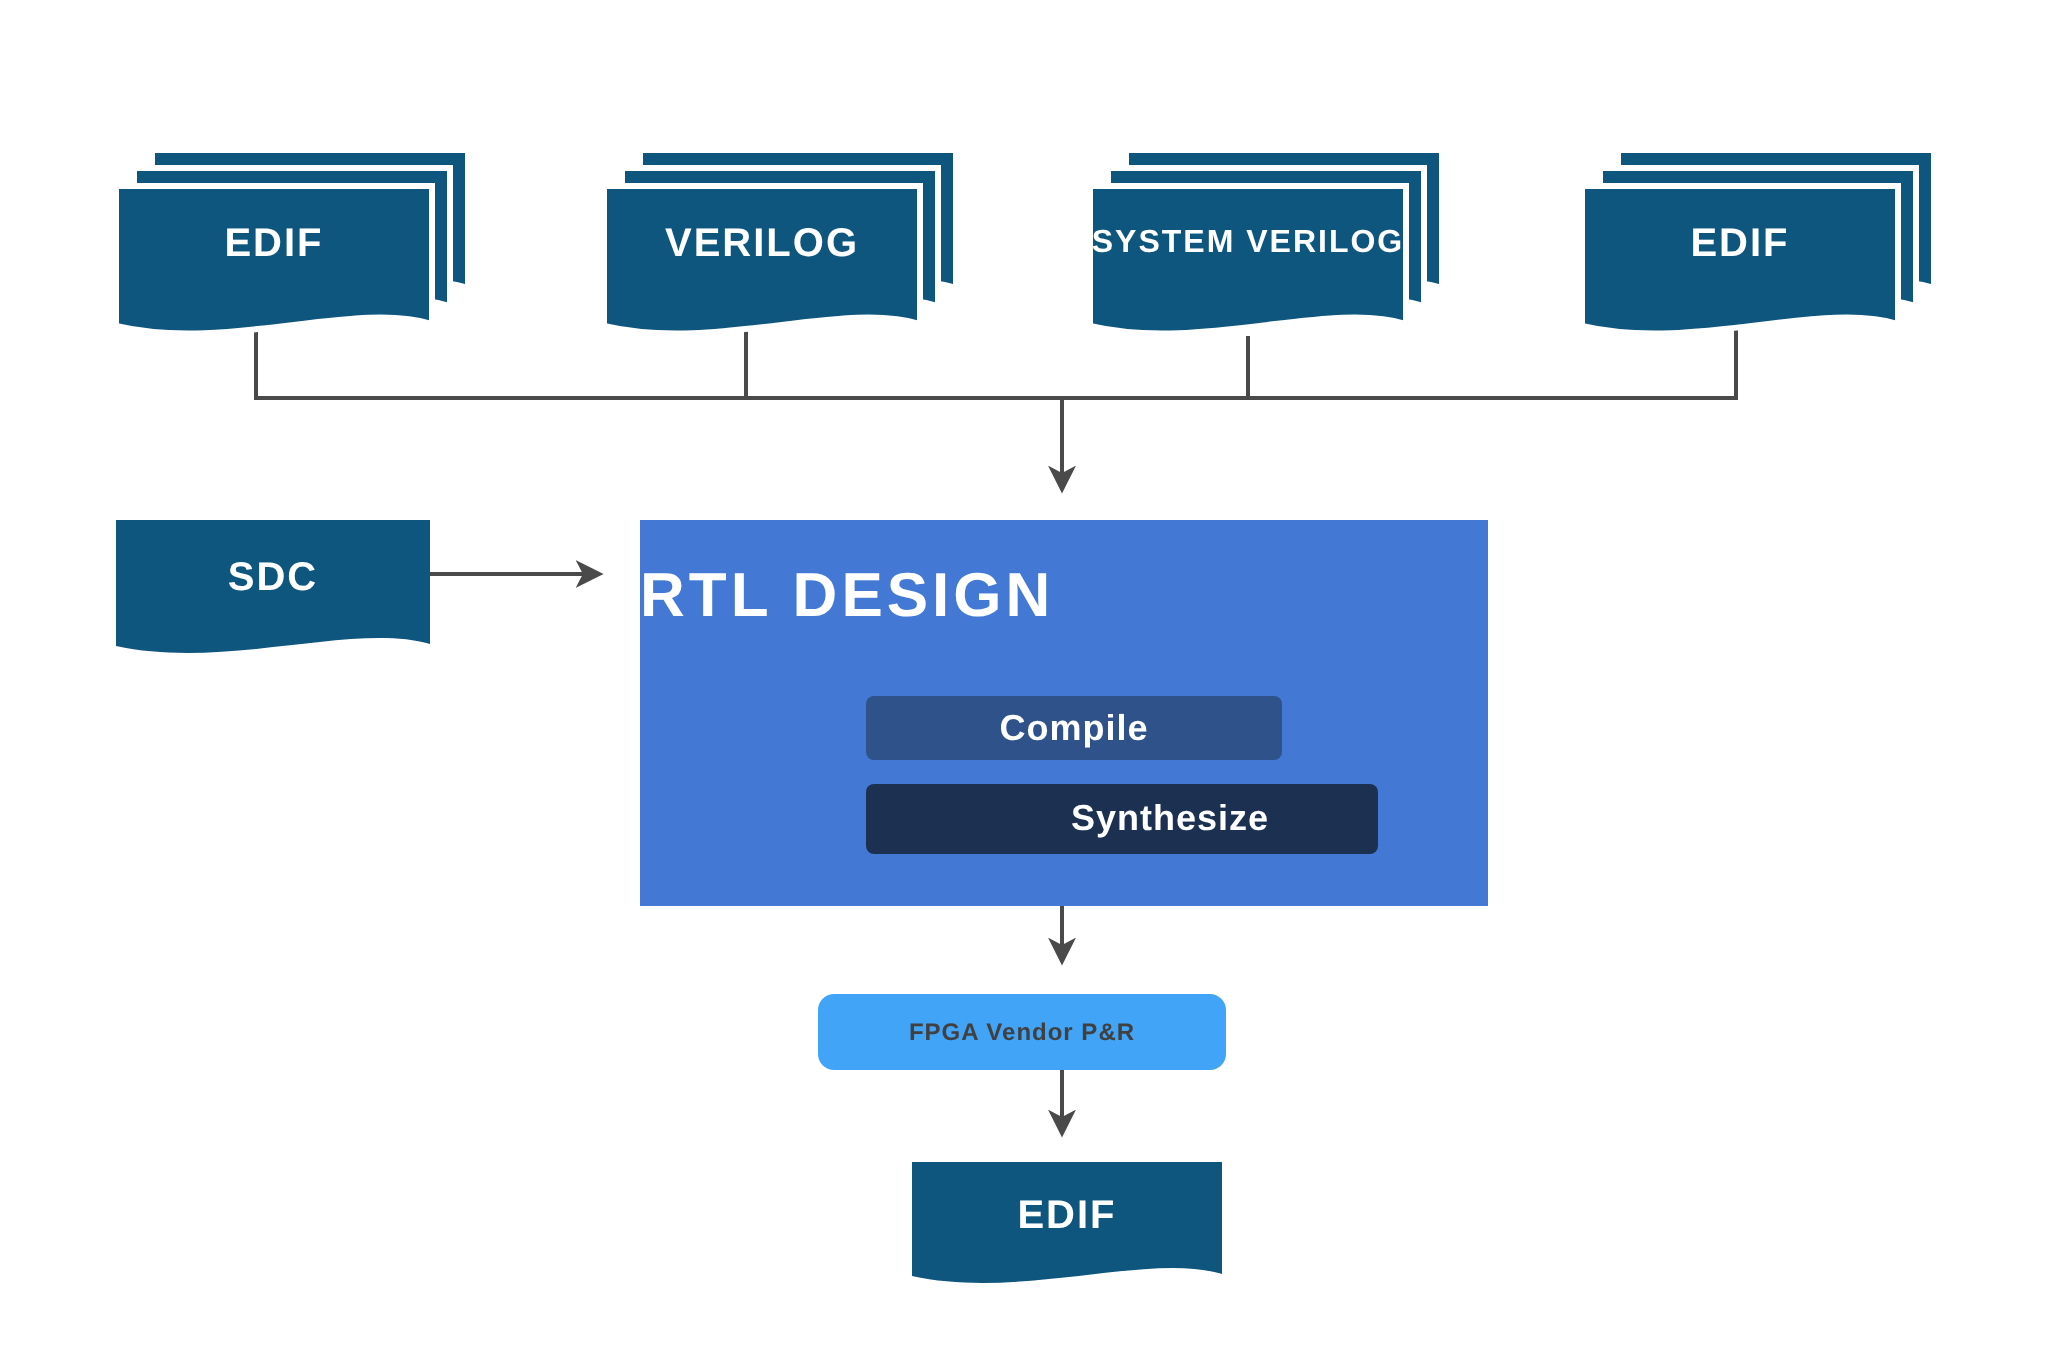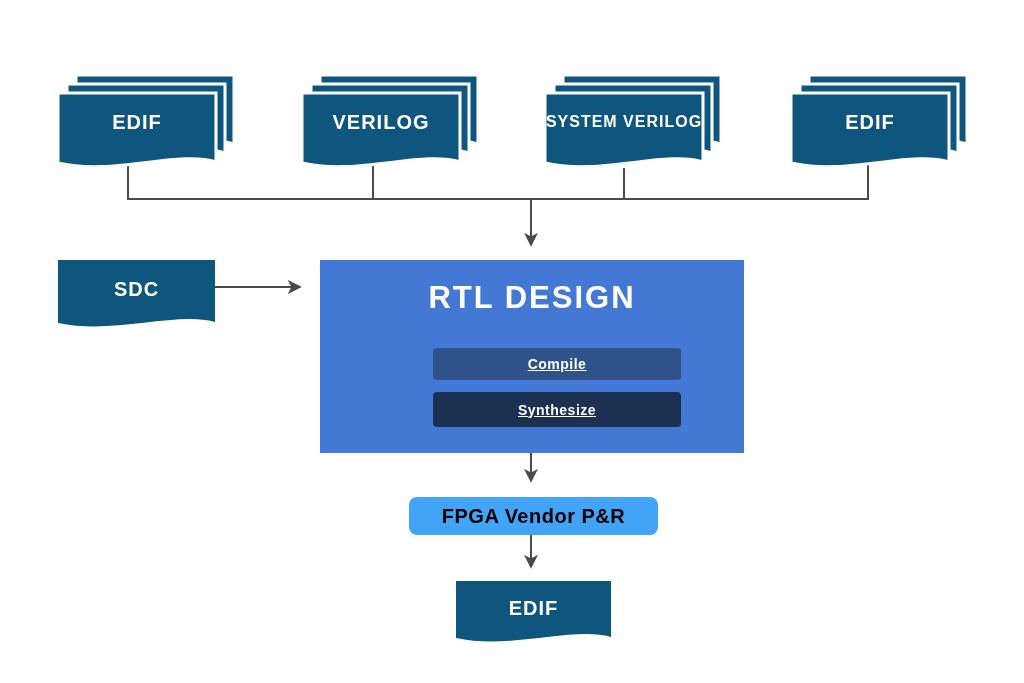--- a/index.html
+++ b/index.html
@@ -14,34 +14,34 @@
     position:absolute;display:flex;align-items:center;justify-content:center;
     color:#ffffff;font-weight:bold;font-size:20px;letter-spacing:1px;
     text-align:center;line-height:1.25;
   }
   .doc-stack .doc-label{left:0;top:18px;width:158px;height:58px;}
   .rtl-box{
     position:absolute;left:320px;top:260px;width:424px;height:193px;
     background:var(--rtl-blue);
   }
   .rtl-title{
-    margin-top:20px;text-align:center;color:#ffffff;font-weight:bold;
+    margin-top:20px;text-align:left;color:#ffffff;font-weight:bold;
     font-size:31px;letter-spacing:2px;
   }
   .rtl-btn{
-    position:absolute;left:113px;width:248px;display:flex;align-items:center;
-    justify-content:center;color:#ffffff;font-weight:bold;font-size:14px;
-    letter-spacing:0.5px;border-radius:4px;text-decoration:underline;
+    position:absolute;left:113px;width:208px;display:flex;align-items:center;
+    justify-content:center;color:#ffffff;font-weight:bold;font-size:18px;
+    letter-spacing:0.5px;border-radius:4px;
   }
   .rtl-btn.compile{top:88px;height:32px;background:var(--compile);}
-  .rtl-btn.synth{top:132px;height:35px;background:var(--synth);}
+  .rtl-btn.synth{top:132px;height:35px;background:var(--synth);padding-left:48px;}
   .pnr-btn{
-    position:absolute;left:409px;top:497px;width:249px;height:38px;
+    position:absolute;left:409px;top:497px;width:204px;height:38px;
     background:var(--pnr);border-radius:8px;display:flex;align-items:center;
-    justify-content:center;color:#000000;font-weight:bold;font-size:20px;
+    justify-content:center;color:#404040;font-weight:bold;font-size:12px;
     letter-spacing:0.5px;
   }
 </style>
 </head>
 <body>
 
 <div class="canvas">
 
   <svg class="connectors" width="1024" height="683" viewBox="0 0 1024 683">
     <defs>

